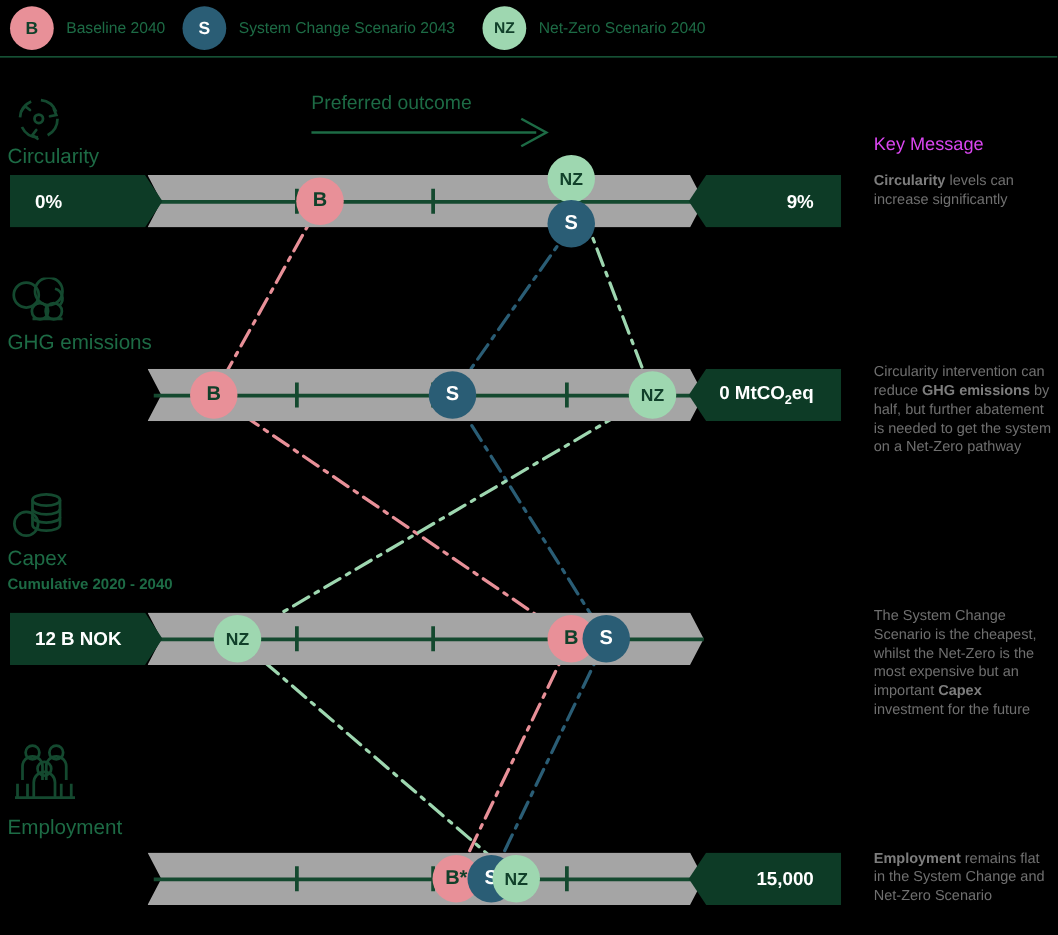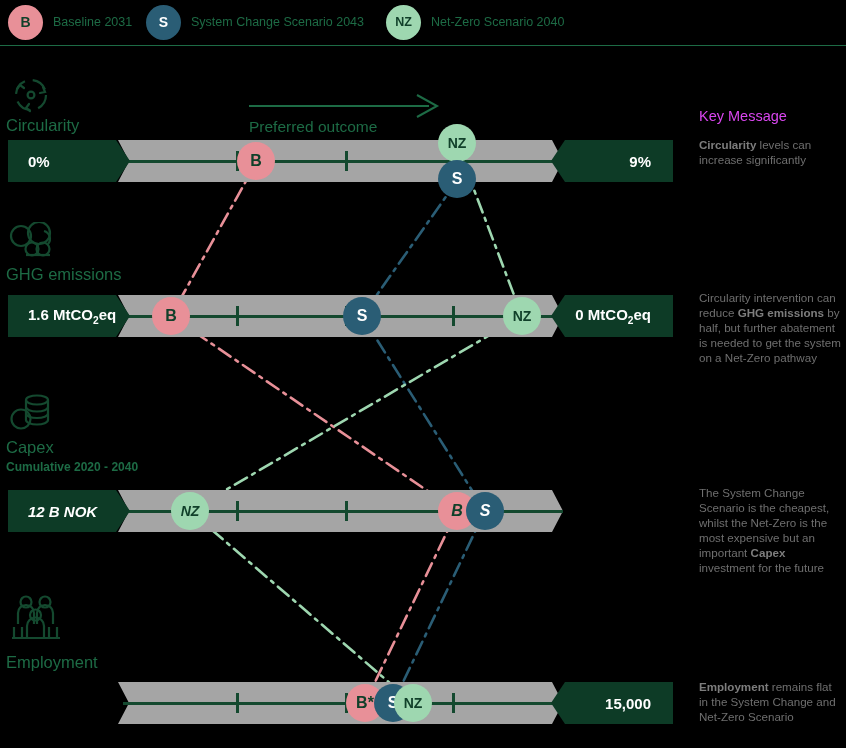--- a/index.html
+++ b/index.html
@@ -39,21 +39,21 @@
   .tick{position:absolute;top:11px;width:2.6px;height:20px;background:#14492f;}
 
   .mk{position:absolute;border-radius:50%;display:flex;align-items:center;
       justify-content:center;font-weight:bold;}
   .mk.b{background:#e89098;color:#11402a;}
   .mk.s{background:#2a5d75;color:#ffffff;}
   .mk.nz{background:#9ed7b0;color:#11402a;}
 
   
   .pref{position:absolute;left:249px;top:74px;}
-  .pref-t{font-size:15.5px;color:#1d6b45;white-space:nowrap;margin-top:44px;}
+  .pref-t{font-size:15.5px;color:#1d6b45;white-space:nowrap;}
   svg.pref-arrow{position:absolute;left:0;top:19px;}
   .keytitle{position:absolute;left:699px;top:108px;font-size:14.5px;color:#d946ef;}
   .msg{position:absolute;left:699px;width:143px;font-size:11.6px;line-height:15px;
        color:#6f6f6f;}
   .msg b{color:#7d7d7d;font-weight:bold;}
   sub{font-size:.68em;}
   svg.conn{position:absolute;left:0;top:0;width:846px;height:748px;pointer-events:none;}
 </style>
 </head>
 <body>
@@ -73,21 +73,21 @@
 
       <path d="M457 145 L522 316" stroke="#9ed7b0"></path>
       <path d="M522 316 L190 511" stroke="#9ed7b0"></path>
       <path d="M190 511 L413 703" stroke="#9ed7b0"></path>
     </g>
   </svg>
 
   <div class="legend">
       <div class="lg-item" style="left: 8px;">
         <div class="lg-chip b">B</div>
-        <div class="lg-txt">Baseline 2031</div>
+        <div class="lg-txt">Baseline 2040</div>
       </div>
       <div class="lg-item" style="left: 146px;">
         <div class="lg-chip s">S</div>
         <div class="lg-txt">System Change Scenario 2043</div>
       </div>
       <div class="lg-item" style="left: 386px;">
         <div class="lg-chip nz">NZ</div>
         <div class="lg-txt">Net-Zero Scenario 2040</div>
       </div>
     </div>
@@ -139,43 +139,40 @@
             <circle cx="35" cy="27" r="6.5"></circle>
             <path d="M18 33 h24"></path>
           </svg></div>
         <div class="sect-title" style="top: 265px;">GHG emissions</div>
         <div class="band" style="top: 295px;">
           <div class="gray"></div>
           <div class="axis"></div>
           <div class="tick" style="left: 228px;"></div>
           <div class="tick" style="left: 337px;"></div>
           <div class="tick" style="left: 444px;"></div>
-          <div class="plate left">
-            <span>1.6 MtCO<sub>2</sub>eq</span>
-          </div>
           <div class="plate right">
             <span>0 MtCO<sub>2</sub>eq</span>
           </div>
           <div class="mk b" style="width: 38px; height: 38px; font-size: 16px; left: 144px; top: 2px;">B</div>
           <div class="mk s" style="width: 38px; height: 38px; font-size: 16px; left: 335px; top: 2px;">S</div>
           <div class="mk nz" style="width: 38px; height: 38px; font-size: 14px; left: 495px; top: 2px;">NZ</div>
         </div>
         <div class="msg" style="top: 290px;">Circularity intervention can reduce <b>GHG emissions</b> by half, but further abatement is needed to get the system on a Net-Zero pathway</div>
       </div>
       <div class="row" style="top: 0px;">
         <div class="icon" style="top: 390px;"><svg width="44" height="44" viewBox="0 0 44 44" fill="none" stroke="#14492f" stroke-width="2.2">
             <ellipse cx="29" cy="10" rx="11" ry="4.5"></ellipse>
             <path d="M18 10 v20 a11 4.5 0 0 0 22 0 v-20"></path>
             <path d="M18 17 a11 4.5 0 0 0 22 0"></path>
             <path d="M18 23.5 a11 4.5 0 0 0 22 0"></path>
             <circle cx="13" cy="29" r="9.5"></circle>
           </svg></div>
         <div class="sect-title" style="top: 438px;">Capex</div>
         <div class="sect-sub" style="top: 460px;">Cumulative 2020 - 2040</div>
-        <div class="band" style="top: 490px; font-style: italic;">
+        <div class="band" style="top: 490px;">
           <div class="gray"></div>
           <div class="axis"></div>
           <div class="tick" style="left: 228px;"></div>
           <div class="tick" style="left: 337px;"></div>
           <div class="plate left">
             <span>12 B NOK</span>
           </div>
           <div class="mk nz" style="width: 38px; height: 38px; font-size: 14px; left: 163px; top: 2px;">NZ</div>
           <div class="mk b" style="width: 38px; height: 38px; font-size: 16px; left: 430px; top: 2px;">B</div>
           <div class="mk s" style="width: 38px; height: 38px; font-size: 16px; left: 458px; top: 2px;">S</div>

